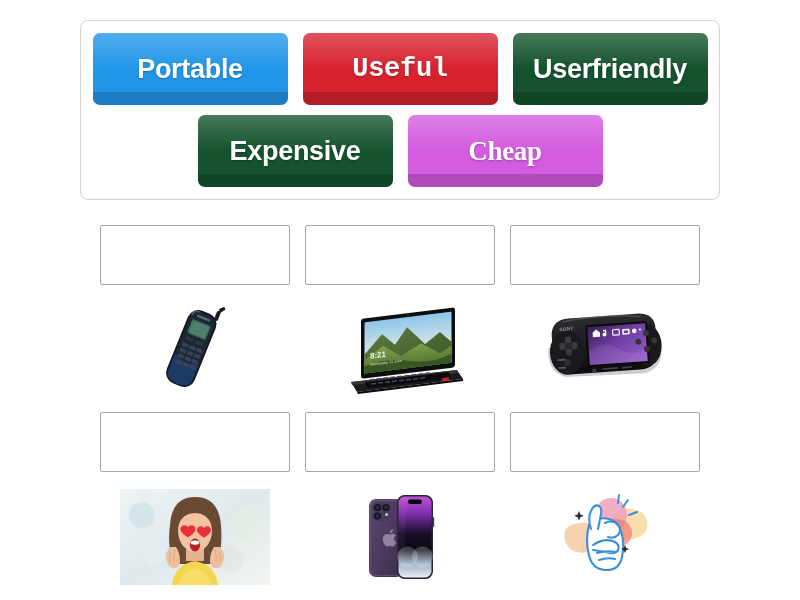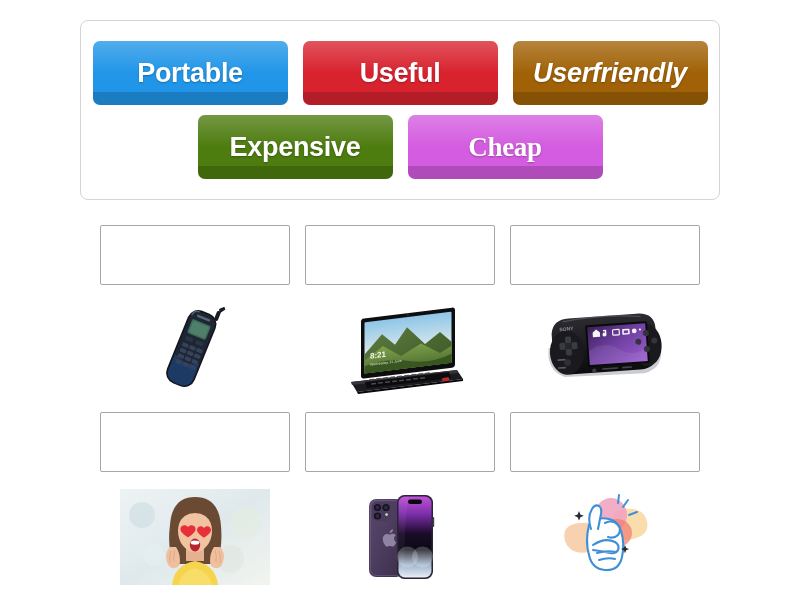--- a/index.html
+++ b/index.html
@@ -21,21 +21,21 @@
     display:flex;
     flex-direction:column;
     justify-content:center;
     align-items:center;
     gap:10px;
     padding:8px 10px;
   }
   .tile-row { display:flex; gap:15px; }
 
   .tile {
-    width:195px; height:64px;
+    width:195px; height:72px;
     border-radius:7px;
     display:flex;
     align-items:center;
     justify-content:center;
     position:relative;
     cursor:pointer;
     overflow:hidden;
   }
   .tile .lbl {
     color:#ffffff;
@@ -101,30 +101,30 @@
 </style>
 </head>
 <body>
 
 <div id="word-bank">
 
   <div class="tile-row">
     <div class="tile" style="background: rgb(33, 150, 232);">
       <span class="lbl">Portable</span>
     </div>
-    <div class="tile" style="background: rgb(216, 35, 47);">
+    <div class="tile" style="background: rgb(216, 35, 47); font-family: Liberation Mono, monospace;">
       <span class="lbl">Useful</span>
     </div>
-    <div class="tile" style="background: #a16207; font-style: italic;">
+    <div class="tile" style="background: #14532d;">
       <span class="lbl">Userfriendly</span>
     </div>
   </div>
 
   <div class="tile-row">
-    <div class="tile" style="background: #4d7c0f;">
+    <div class="tile" style="background: #14532d;">
       <span class="lbl">Expensive</span>
     </div>
     <div class="tile" style="background: rgb(212, 92, 224); font-family: Liberation Serif, serif;">
       <span class="lbl">Cheap</span>
     </div>
   </div>
 </div>
 
 <div id="board">
 

